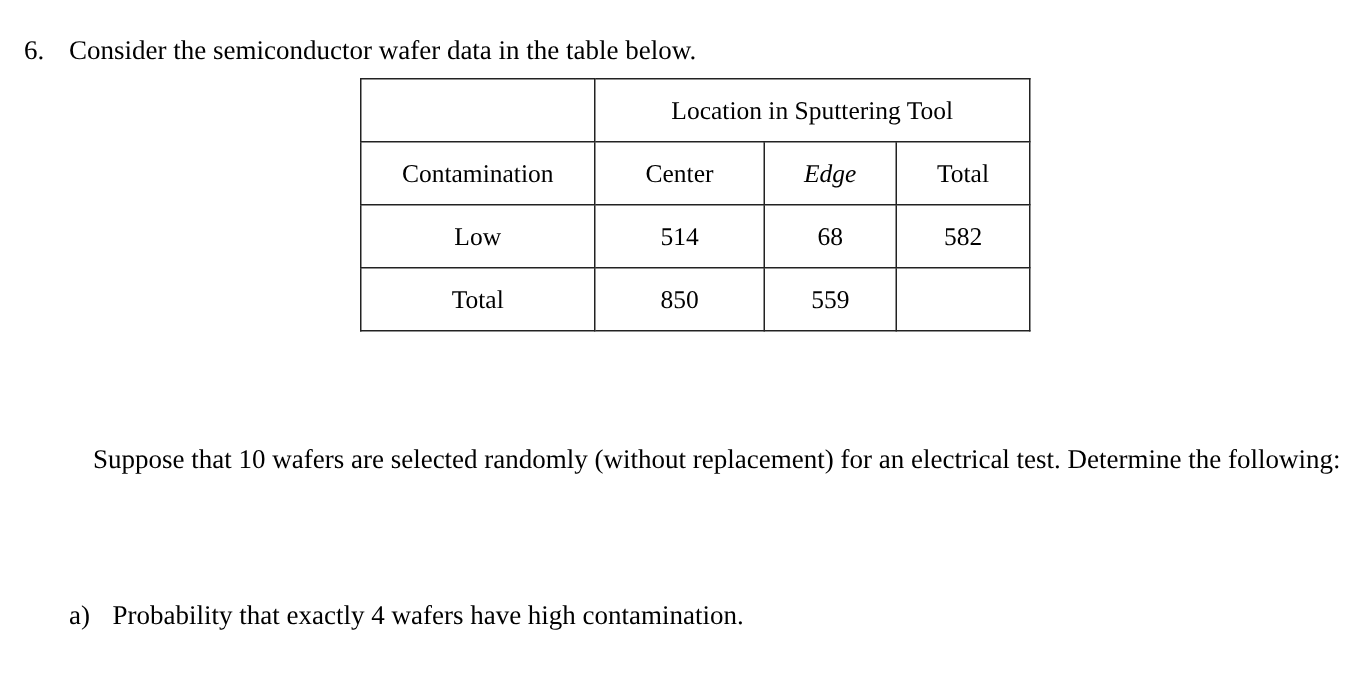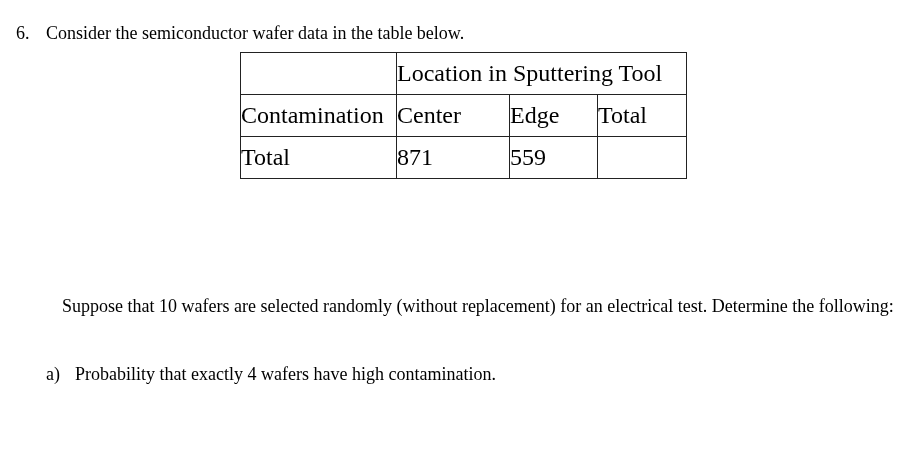--- a/index.html
+++ b/index.html
@@ -1,26 +1,26 @@
 <!DOCTYPE html>
 <html><head>
 <meta charset="utf-8">
 <style>
   html, body { margin:0; padding:0; background:#ffffff; }
   body { width:914px; height:457px; position:relative; overflow:hidden;
          font-family:"Liberation Serif", serif; color:#000; font-size:18px; }
   .heading { position:absolute; left:16px; top:23px; white-space:nowrap; }
   .heading .num { display:inline-block; width:30px; }
   table.wafer { position:absolute; left:240px; top:52px; border-collapse:collapse; }
-  table.wafer td { border:1.5px solid #222; vertical-align:middle;
-                   height:41px; padding:0; font-size:24px; }
-  .c0 { width:155px; } .c1 { width:112px;font-family:Liberation Serif, serif; } .c2 { width:87px; } .c3 { width:88px; }
+  table.wafer td { border:1.5px solid #222; text-align:center; vertical-align:middle;
+                   height:41px; padding:0; font-size:17px; }
+  .c0 { width:155px; } .c1 { width:112px;font-family:Liberation Serif, serif; } .c2 { width:87px;font-style:italic; } .c3 { width:88px; }
   .intro { position:absolute; left:62px; top:296px; width:850px; line-height:21px; }
   .parts { position:absolute; left:46px; top:364px; line-height:21px; }
-  .parts .item { white-space:nowrap; }
+  .parts .item { white-space:nowrap;margin-top:36px; }
   .parts .lbl { display:inline-block; width:29px; }
 </style>
 </head>
 <body>
 
 <div class="heading">
   <span class="num">6.</span><span>Consider the semiconductor wafer data in the table below.</span>
 </div>
 
 <table class="wafer">
@@ -29,22 +29,28 @@
     <td class="c0"></td>
     <td colspan="3">Location in Sputtering Tool</td>
   </tr>
   <tr>
     <td class="c0">Contamination</td>
     <td class="c1">Center</td>
     <td class="c2">Edge</td>
     <td class="c3">Total</td>
   </tr>
   <tr>
+    <td>Low</td>
+    <td>514</td>
+    <td>68</td>
+    <td>582</td>
+  </tr>
+  <tr>
     <td>Total</td>
-    <td>871</td>
+    <td>850</td>
     <td>559</td>
     <td></td>
   </tr>
 </tbody>
   </table>
 
 <div class="intro">Suppose that 10 wafers are selected randomly (without replacement) for an electrical test. Determine the following:</div>
 
 <div class="parts">
   <div class="item">

